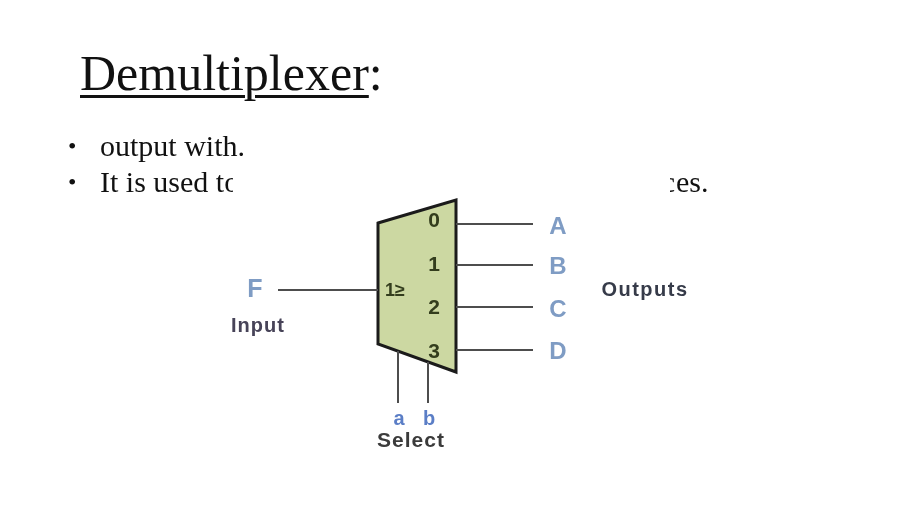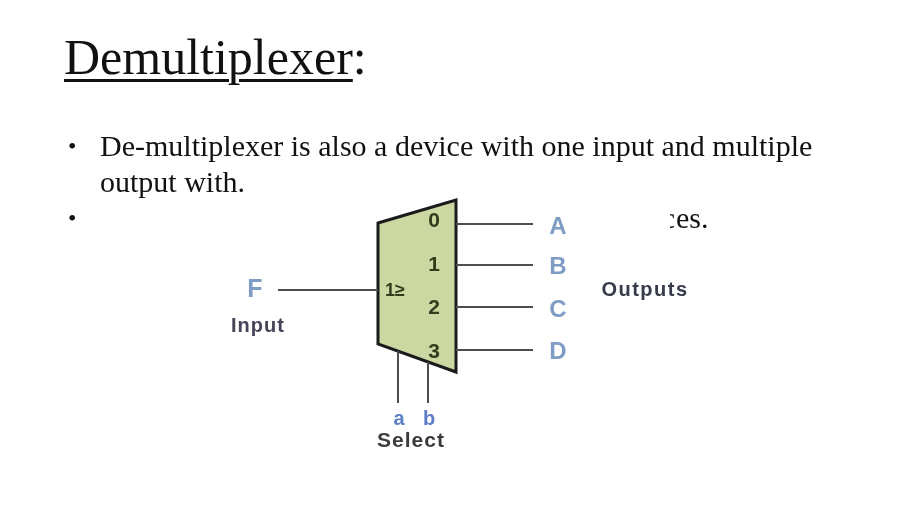--- a/index.html
+++ b/index.html
@@ -8,21 +8,21 @@
     width:900px;height:506px;
     background:#ffffff;
     overflow:hidden;
     font-family:"Liberation Serif", serif;
     color:#111111;
   }
   
   .title{
     position:absolute;left:64px;top:32px;
     font-size:50px;line-height:1;
-    font-weight:400;margin:0;
+    font-weight:400;margin:16px;
     white-space:nowrap;
   }
   .title .underlined{
     text-decoration:underline;
     text-decoration-thickness:3px;
     text-underline-offset:5px;
     text-decoration-color:#111111;
   }
   
   .bullets{
@@ -57,26 +57,26 @@
 </head>
 <body>
 
 <div class="slide">
 
   <h1 class="title"><span class="underlined">Demultiplexer</span><span>:</span></h1>
 
   <ul class="bullets">
     <li>
       <span class="marker">•</span>
-      <div class="bline">De-multiplexer is also a device with one input and multiple</div>
       <div class="bline">output with.</div>
     </li>
     <li>
       <span class="marker">•</span>
       <div class="bline">
+        <span class="frag-start">It is used to</span>
         <span class="frag-end"><span class="frag-partial">c</span><span>es.</span></span>
       </div>
     </li>
   </ul>
 
   <svg class="diagram" width="470" height="270" viewBox="0 0 470 270">
 
     <polygon points="150,27 228,4 228,176 150,148" stroke="#1b1b1b" stroke-width="3" stroke-linejoin="miter" fill="#ccd8a2"></polygon>
 
     <line class="wire" x1="50" y1="94" x2="150" y2="94" stroke="#4d4d4d"></line>

